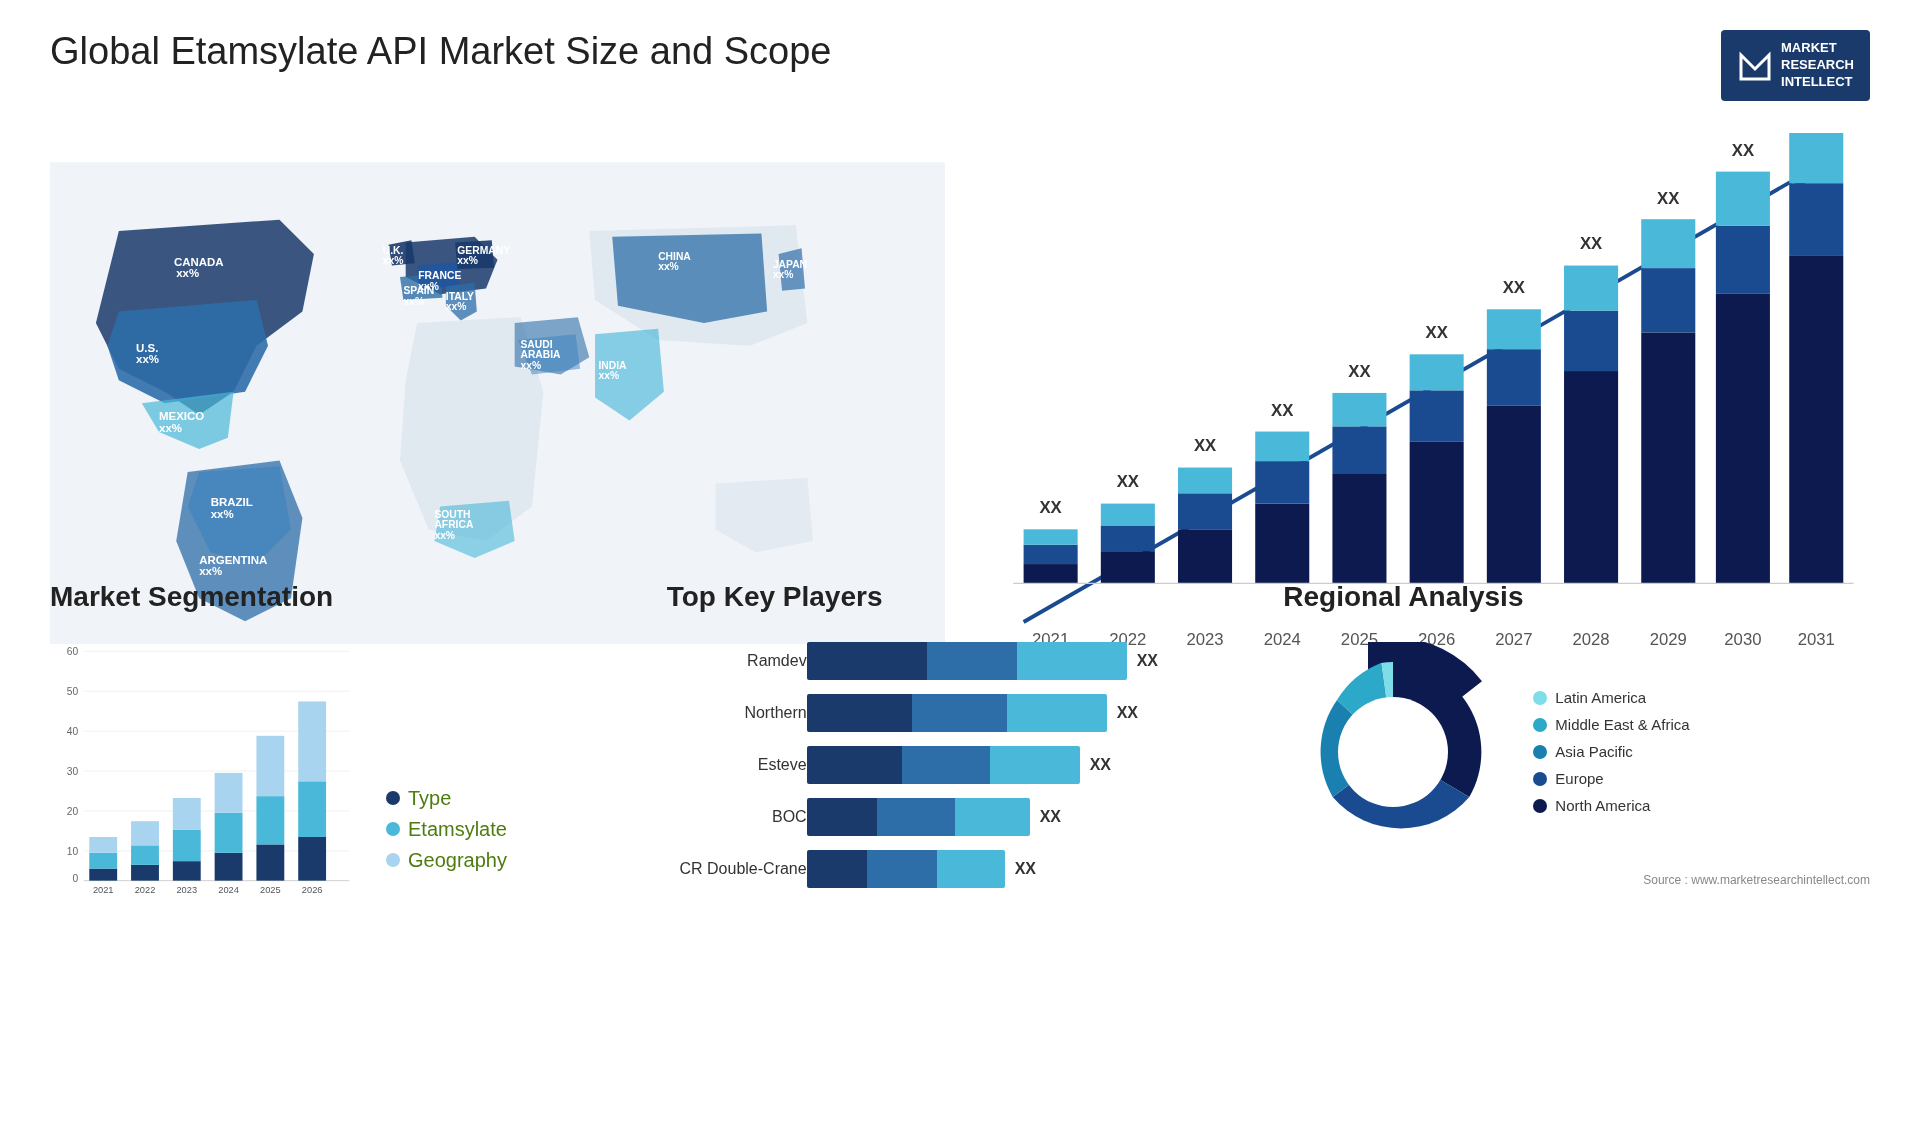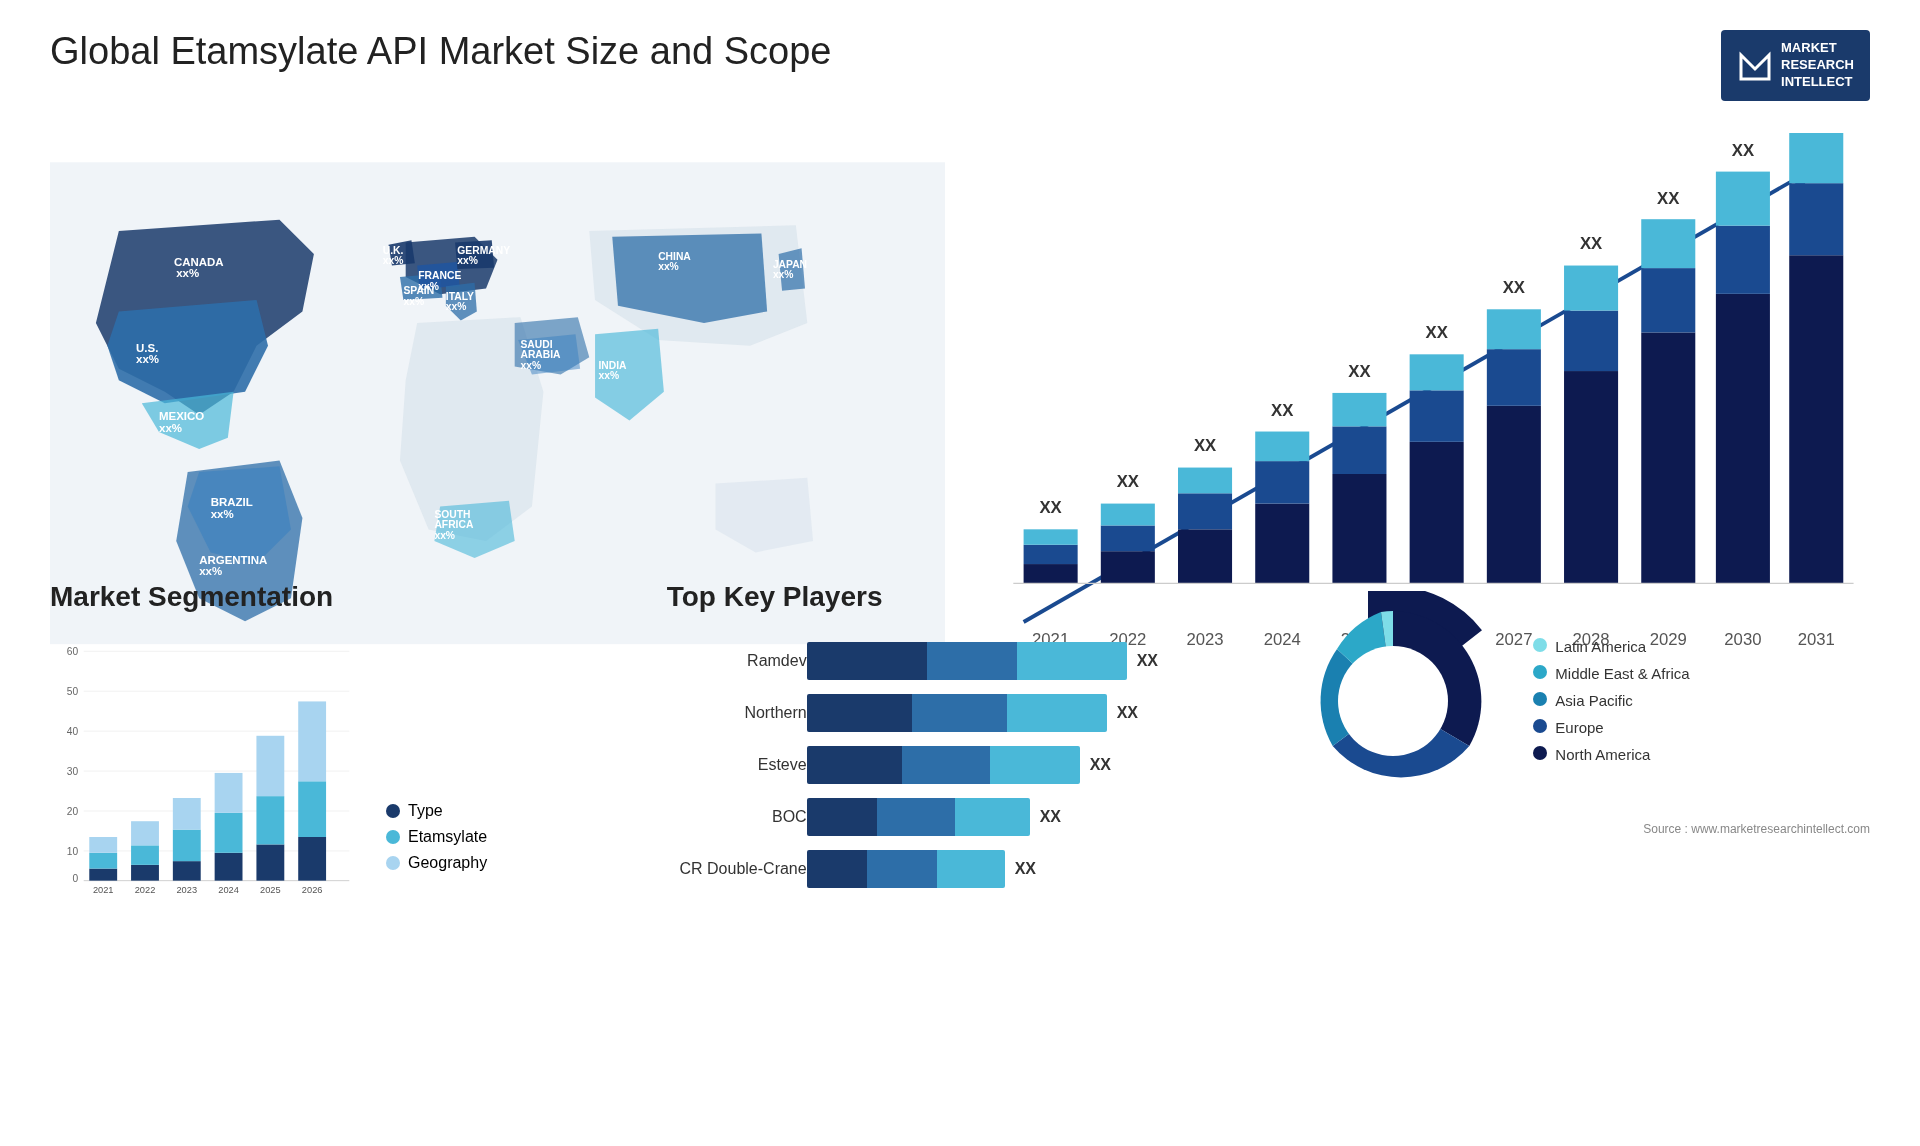--- a/index.html
+++ b/index.html
@@ -71,22 +71,22 @@
       display: flex;
       flex-direction: column;
       gap: 8px;
       padding-bottom: 30px;
     }
 
     .legend-item {
       display: flex;
       align-items: center;
       gap: 8px;
-      font-size: 16px;
-      color: #000000;
+      font-size: 20px;
+      color: #4d7c0f;
     }
 
     .legend-dot {
       width: 14px;
       height: 14px;
       border-radius: 50%;
       flex-shrink: 0;
     }
 
     .players-bars {
@@ -139,20 +139,21 @@
     }
 
     .regional-legend {
       display: flex;
       flex-direction: column;
       gap: 10px;
     }
 
     .reg-legend-item {
       display: flex;
+      align-items: center;
       gap: 8px;
       font-size: 15px;
       color: #333;
     }
 
     .reg-legend-dot {
       width: 14px;
       height: 14px;
       border-radius: 50%;
       flex-shrink: 0;
@@ -500,20 +501,21 @@
               <div class="bar-seg3" style="width:68px;"></div>
             </div>
             <span class="player-val">XX</span>
           </div>
         </div>
 
       </div>
     </div>
 
     <div>
+      <div class="section-title">Regional Analysis</div>
       <div class="regional-inner">
 
         <svg viewBox="0 0 220 220" style="width:220px;height:220px;flex-shrink:0;">
 
           <path d="M 110 110 L 110 20 A 90 90 0 0 1 186.3 155 Z" fill="none" stroke="#0d1a50" stroke-width="50" stroke-dasharray="170 566" stroke-dashoffset="0"></path>
 
           <path d="M 110 20 A 90 90 0 0 1 186.3 155 L 110 110 Z" fill="#0d1a50"></path>
 
           <path d="M 186.3 155 A 90 90 0 0 1 49.7 155 L 110 110 Z" fill="#1a4a90"></path>
 

